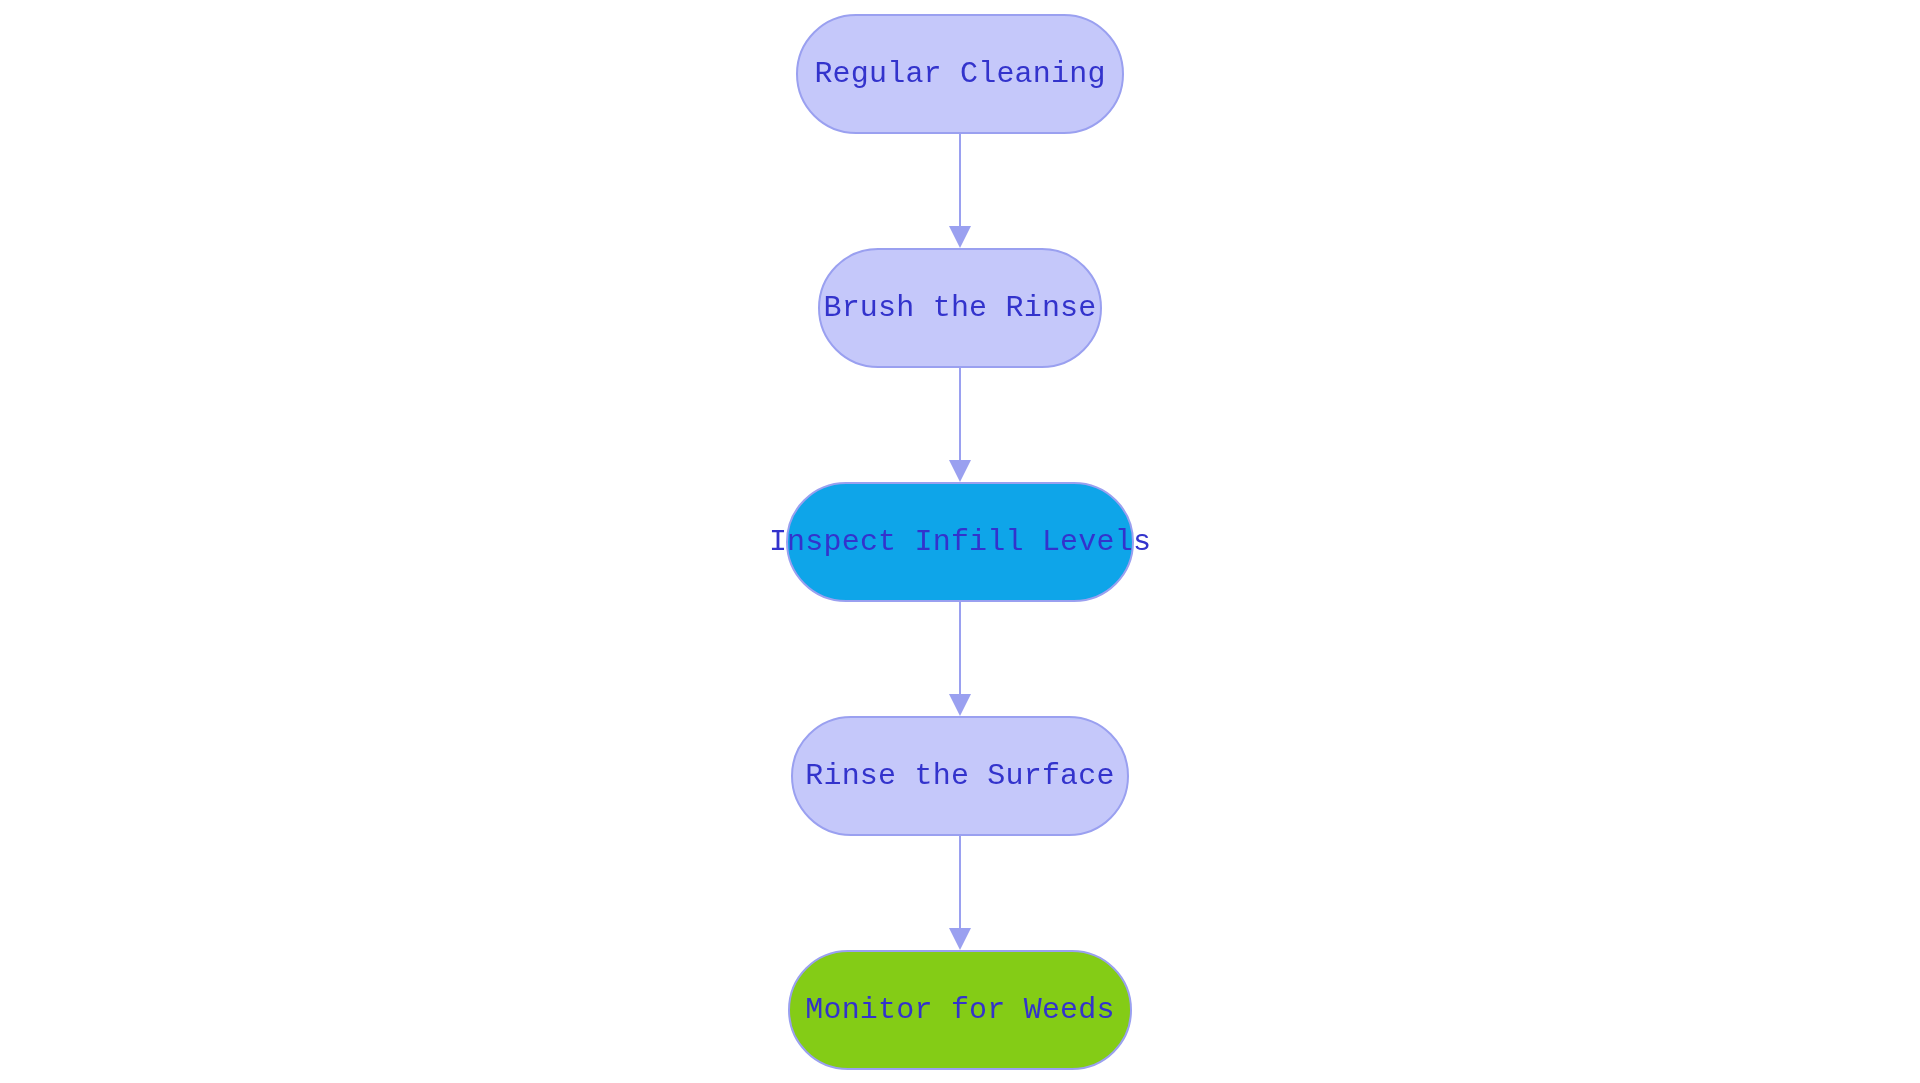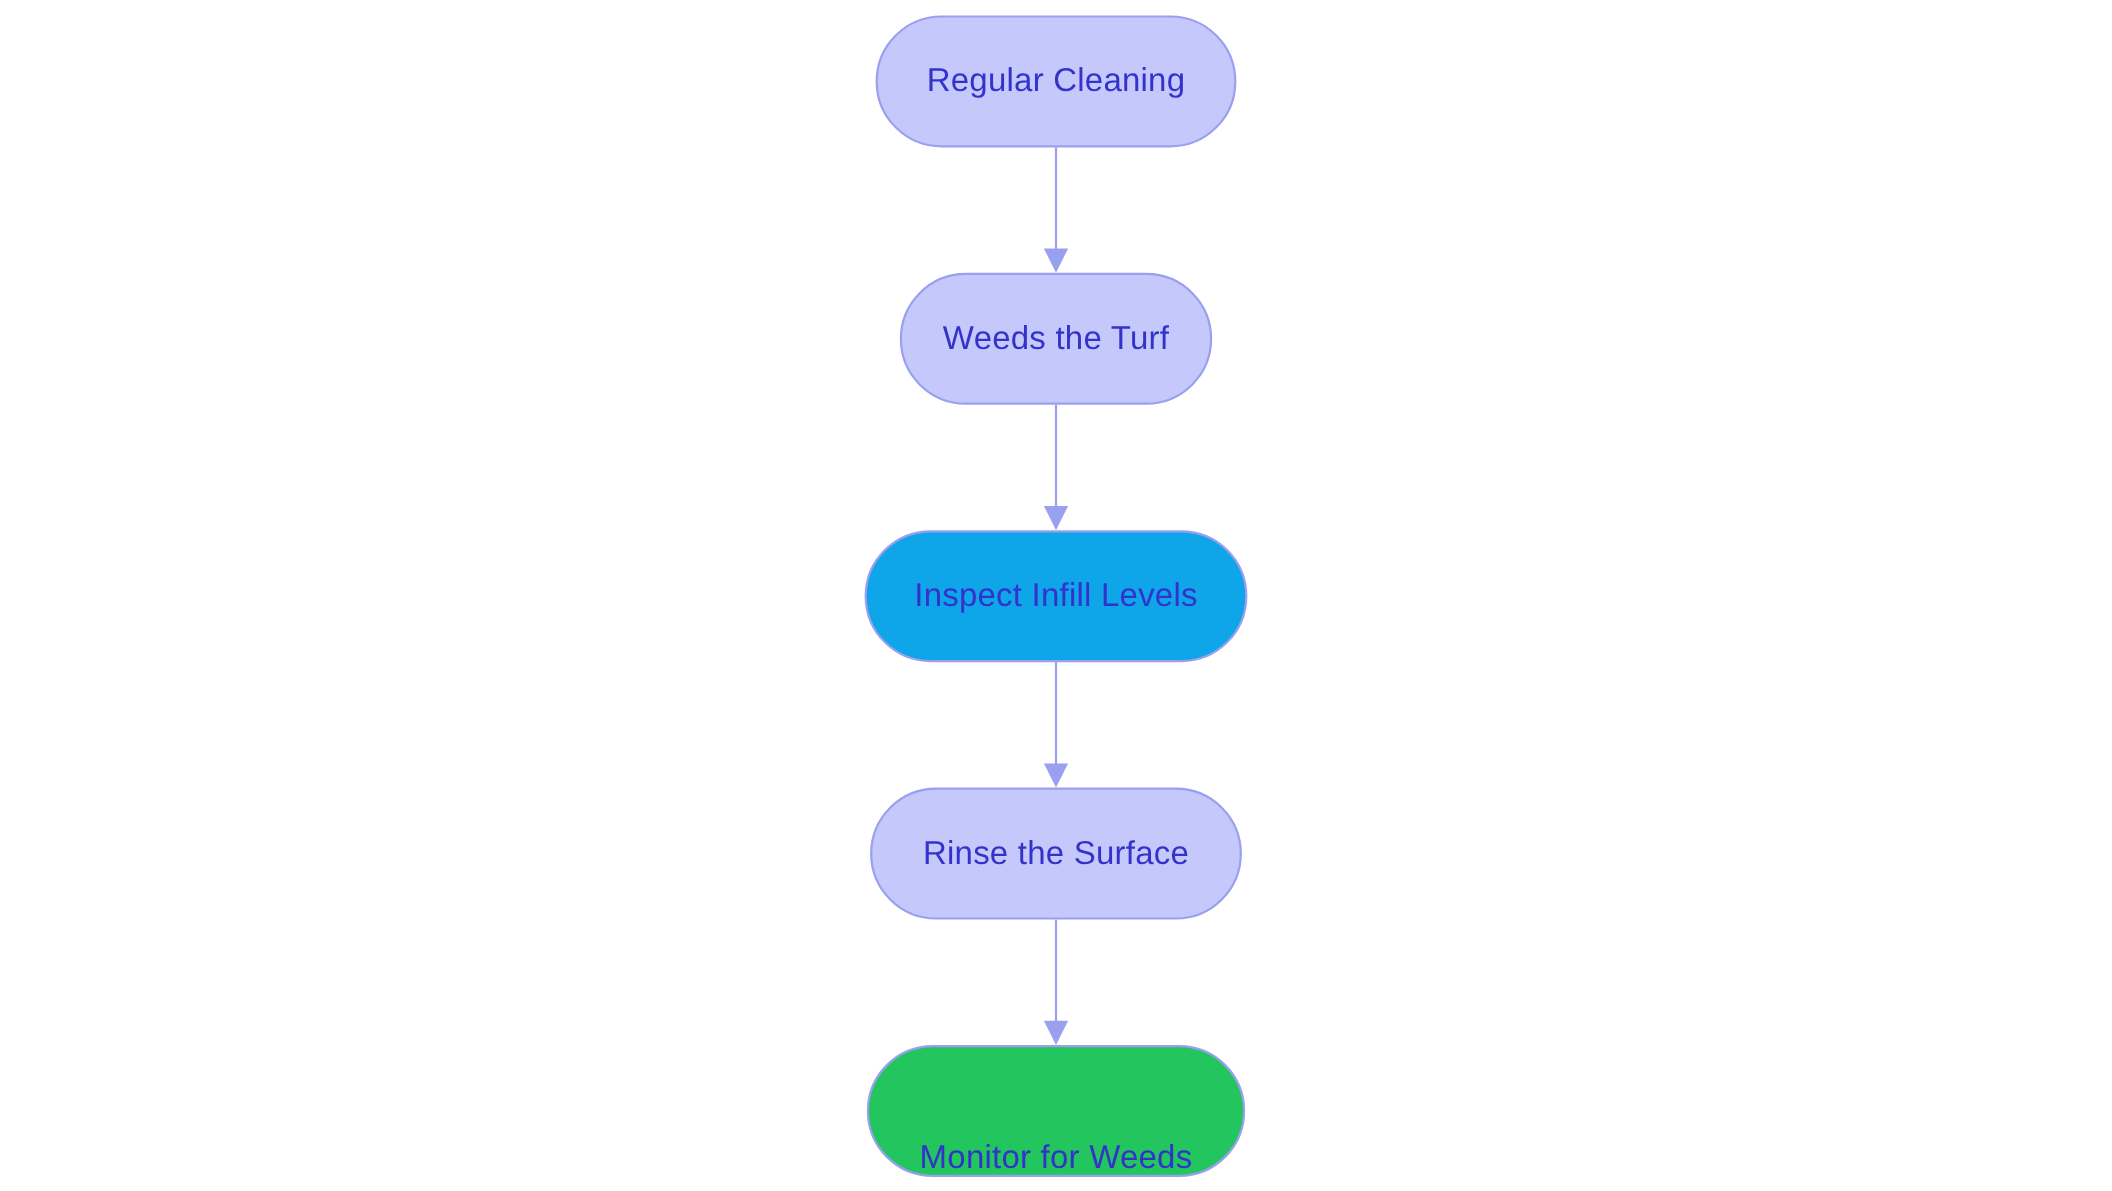--- a/index.html
+++ b/index.html
@@ -7,21 +7,21 @@
     padding: 0;
     background: #ffffff;
   }
 
   #flowchart-canvas {
     position: relative;
     width: 1920px;
     height: 1083px;
     background: #ffffff;
     overflow: hidden;
-    font-family: Liberation Sans, sans-serif;
+    font-family: Liberation Mono, monospace;
   }
 
   .flow-column {
     position: absolute;
     left: 0;
     top: 0;
     width: 1920px;
     height: 1083px;
     display: flex;
     flex-direction: column;
@@ -94,21 +94,21 @@
     <div class="flow-node" style="width: 328px; background: rgb(197, 200, 250); border-color: rgb(154, 160, 240);">
       <span class="flow-node-label" style="color: rgb(51, 51, 204);">Regular Cleaning</span>
     </div>
 
     <div class="flow-connector">
       <div class="connector-line" style="background: rgb(154, 160, 240);"></div>
       <div class="connector-arrowhead" style="border-top-color: rgb(154, 160, 240);"></div>
     </div>
 
     <div class="flow-node" style="width: 284px; background: rgb(197, 200, 250); border-color: rgb(154, 160, 240);">
-      <span class="flow-node-label" style="color: rgb(51, 51, 204);">Weeds the Turf</span>
+      <span class="flow-node-label" style="color: rgb(51, 51, 204);">Brush the Rinse</span>
     </div>
 
     <div class="flow-connector">
       <div class="connector-line" style="background: rgb(154, 160, 240);"></div>
       <div class="connector-arrowhead" style="border-top-color: rgb(154, 160, 240);"></div>
     </div>
 
     <div class="flow-node" style="width: 348px; background: #0ea5e9; border-color: rgb(154, 160, 240);">
       <span class="flow-node-label" style="color: rgb(51, 51, 204);">Inspect Infill Levels</span>
     </div>
@@ -120,18 +120,18 @@
 
     <div class="flow-node" style="width: 338px; background: rgb(197, 200, 250); border-color: rgb(154, 160, 240);">
       <span class="flow-node-label" style="color: rgb(51, 51, 204);">Rinse the Surface</span>
     </div>
 
     <div class="flow-connector">
       <div class="connector-line" style="background: rgb(154, 160, 240);"></div>
       <div class="connector-arrowhead" style="border-top-color: rgb(154, 160, 240);"></div>
     </div>
 
-    <div class="flow-node" style="width: 344px; background: #22c55e; border-color: rgb(154, 160, 240); align-items: flex-end;">
+    <div class="flow-node" style="width: 344px; background: #84cc16; border-color: rgb(154, 160, 240);">
       <span class="flow-node-label" style="color: rgb(51, 51, 204);">Monitor for Weeds</span>
     </div>
 
   </div>
 </div>
 
 </body></html>

